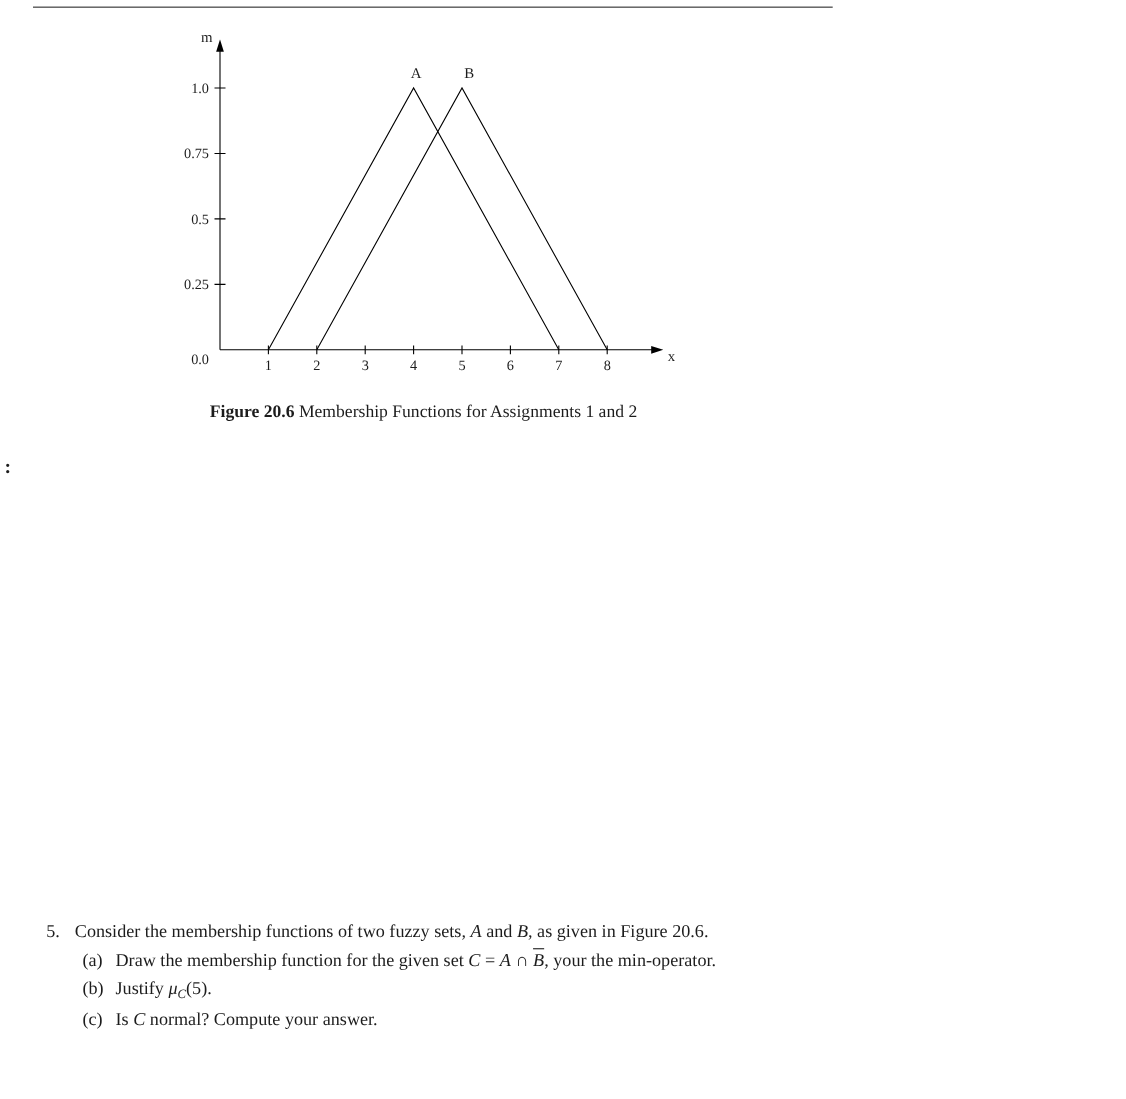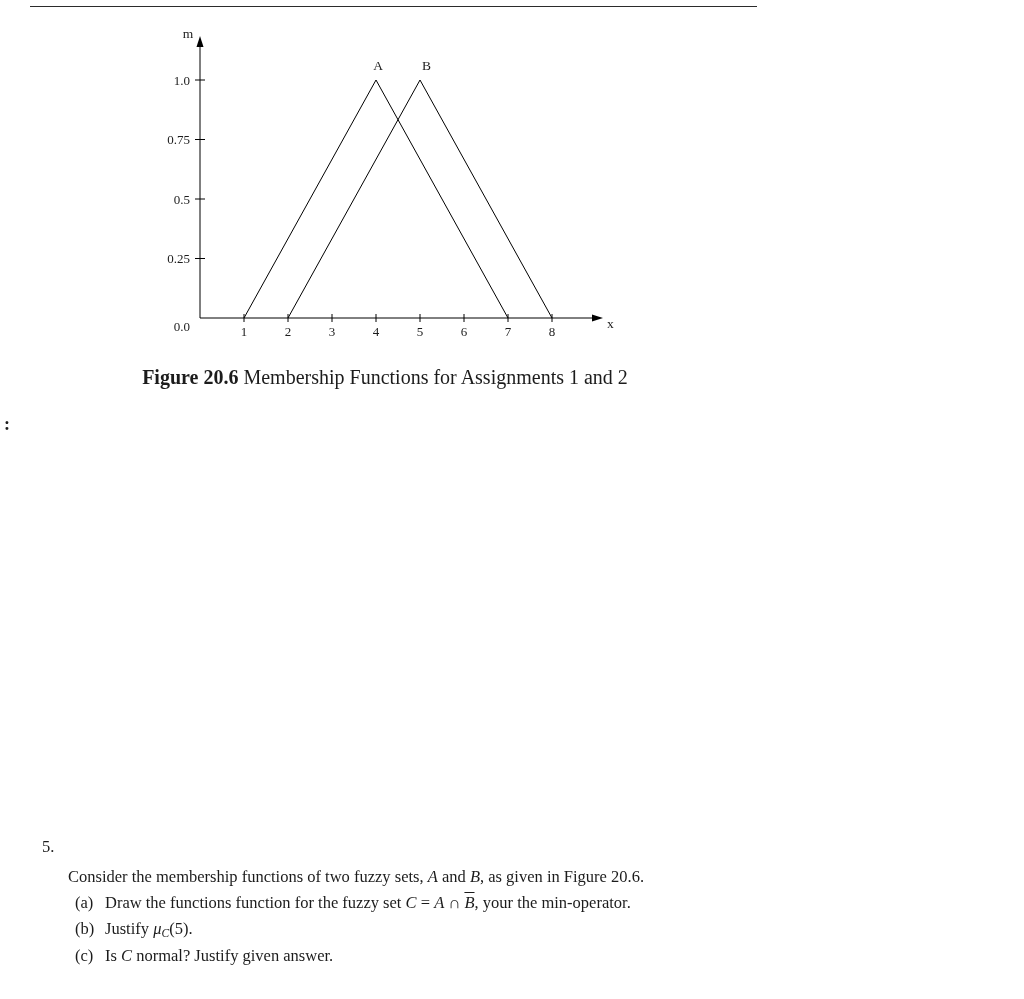--- a/index.html
+++ b/index.html
@@ -3,28 +3,28 @@
 <meta charset="utf-8">
 <style>
   * { margin:0; padding:0; box-sizing:border-box; }
   html,body { background:#ffffff; }
   body {
     width:1024px; height:999px; position:relative; overflow:hidden;
     font-family:"Liberation Serif", serif; color:#1c1c1c;
   }
   .top-rule { position:absolute; left:30px; top:6px; width:727px; height:1px; background:#2b2b2b; }
   .chart-wrap { position:absolute; left:150px; top:25px; width:480px; height:330px; }
-  .caption { position:absolute; left:0; top:366px; width:770px; text-align:center; font-size:20px; }
+  .caption { position:absolute; left:0; top:366px; width:770px; text-align:center; font-size:16px; }
   .caption .cap-bold { font-weight:bold; }
   .margin-mark { position:absolute; left:4px; top:414px; font-size:18px; font-weight:bold; }
   .problem { position:absolute; left:42px; top:834px; width:718px; font-size:16.5px; line-height:26px; }
   .p-row { display:flex; }
   .p-num { width:26px; flex:none; }
   .p-body { flex:1; min-width:0; }
-  .p-intro { text-align:justify;margin-top:30px; }
+  .p-intro { text-align:justify; }
   .p-item { display:flex; margin-left:7px; }
   .item-label { width:30px; flex:none; }
   .item-text { flex:1; min-width:0; text-align:justify; }
   i { font-style:italic; }
   .ol { text-decoration:overline; }
   sub { font-size:70%; vertical-align:baseline; position:relative; top:0.25em; }
   svg text { font-family:"Liberation Serif", serif; fill:#1c1c1c; }
 </style>
 </head>
 <body>
@@ -78,27 +78,27 @@
 <div class="margin-mark">:</div>
 
 <div class="problem">
   <div class="p-row">
     <span class="p-num">5.</span>
     <div class="p-body">
       <p class="p-intro"><span>Consider the membership functions of two fuzzy sets, </span><i>A</i><span> and </span><i>B</i><span>, as given in Figure 20.6.</span></p>
 
       <div class="p-item">
         <span class="item-label">(a)</span>
-        <p class="item-text"><span>Draw the functions function for the fuzzy set </span><i>C</i><span> = </span><i>A</i><span> ∩ </span><i class="ol">B</i><span>, your the min-operator.</span></p>
+        <p class="item-text"><span>Draw the membership function for the given set </span><i>C</i><span> = </span><i>A</i><span> ∩ </span><i class="ol">B</i><span>, your the min-operator.</span></p>
       </div>
 
       <div class="p-item">
         <span class="item-label">(b)</span>
         <p class="item-text"><span>Justify </span><i>μ</i><sub><i>C</i></sub><span>(5).</span></p>
       </div>
 
       <div class="p-item">
         <span class="item-label">(c)</span>
-        <p class="item-text"><span>Is </span><i>C</i><span> normal? Justify given answer.</span></p>
+        <p class="item-text"><span>Is </span><i>C</i><span> normal? Compute your answer.</span></p>
       </div>
     </div>
   </div>
 </div>
 
 </body></html>

